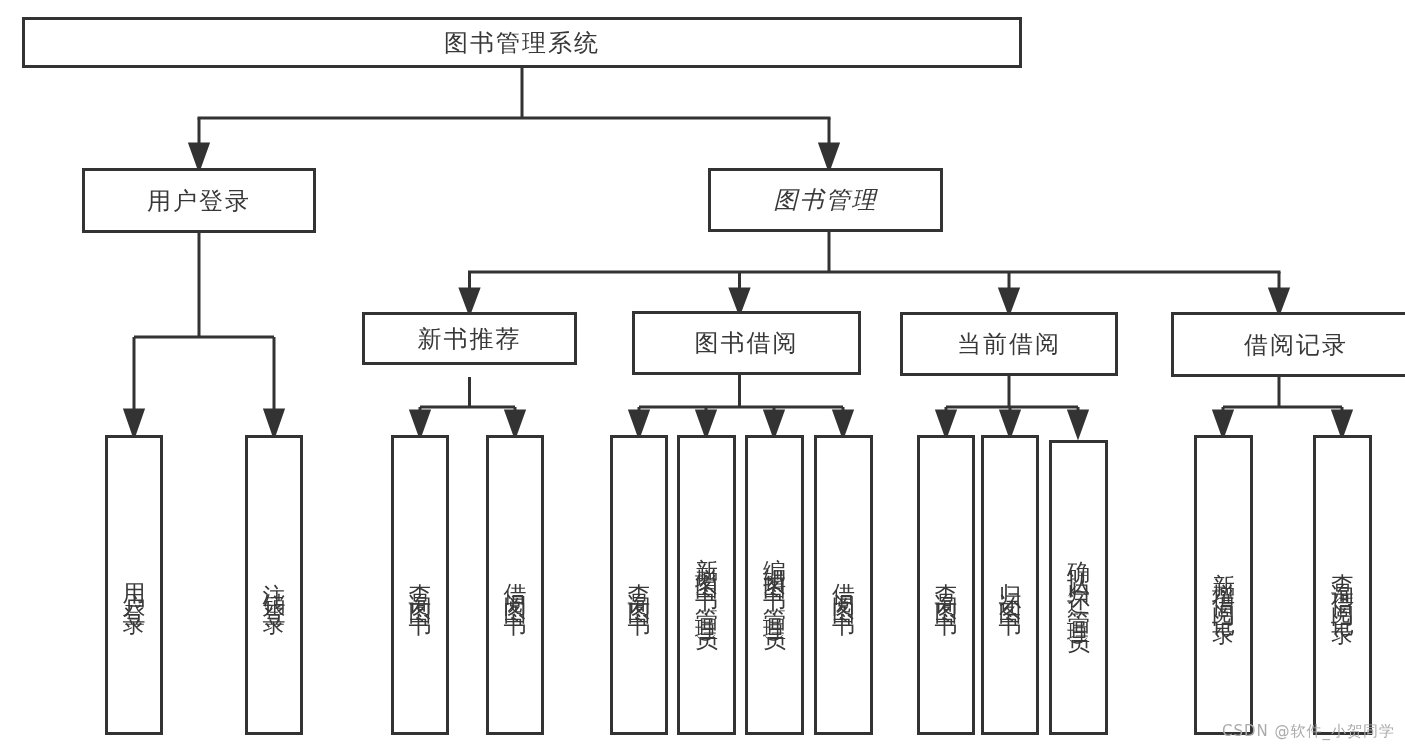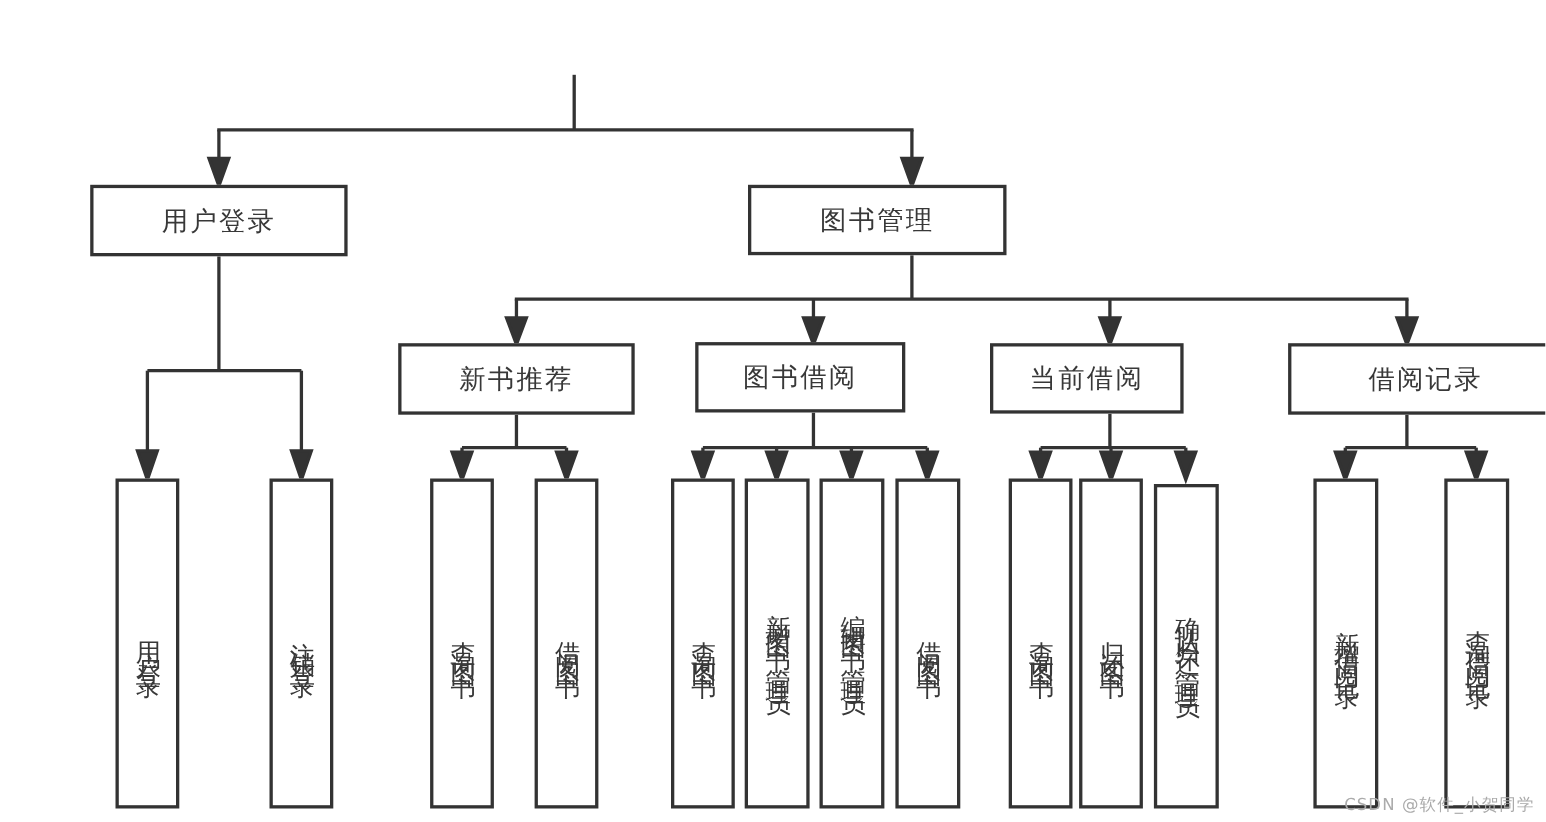--- a/index.html
+++ b/index.html
@@ -118,35 +118,38 @@
 
       <line x1="1279" y1="377" x2="1279" y2="407"></line>
       <line x1="1223" y1="407" x2="1342" y2="407"></line>
       <line x1="1223" y1="407" x2="1223" y2="413"></line>
       <polygon points="1214,411 1232,411 1223,436"></polygon>
       <line x1="1342" y1="407" x2="1342" y2="413"></line>
       <polygon points="1333,411 1351,411 1342,436"></polygon>
     </g>
   </svg>
 
+  <div class="box" style="left:22px; top:17px; width:1000px; height:51px;">
+    <span class="lbl">图书管理系统</span>
+  </div>
 
   <div class="box" style="left:82px; top:168px; width:234px; height:65px;">
     <span class="lbl">用户登录</span>
   </div>
-  <div class="box" style="left:680px; top:168px; width:235px; height:64px;">
+  <div class="box" style="left:708px; top:168px; width:235px; height:64px;font-style:italic;">
     <span class="lbl">图书管理</span>
   </div>
 
-  <div class="box" style="left:362px; top:312px; width:215px; height:65px;">
+  <div class="box" style="left:362px; top:312px; width:215px; height:53px;">
     <span class="lbl">新书推荐</span>
   </div>
-  <div class="box" style="left:632px; top:311px; width:191px; height:64px;">
+  <div class="box" style="left:632px; top:311px; width:229px; height:64px;">
     <span class="lbl">图书借阅</span>
   </div>
-  <div class="box" style="left:900px; top:312px; width:176px; height:64px;">
+  <div class="box" style="left:900px; top:312px; width:218px; height:64px;">
     <span class="lbl">当前借阅</span>
   </div>
   <div class="box" style="left:1171px; top:312px; width:250px; height:65px;">
     <span class="lbl">借阅记录</span>
   </div>
 
   <div class="box leaf" style="left:105px; top:435px; width:58px; height:300px;">
     <span class="lbl">用户登录</span>
   </div>
   <div class="box leaf" style="left:245px; top:435px; width:58px; height:300px;">

